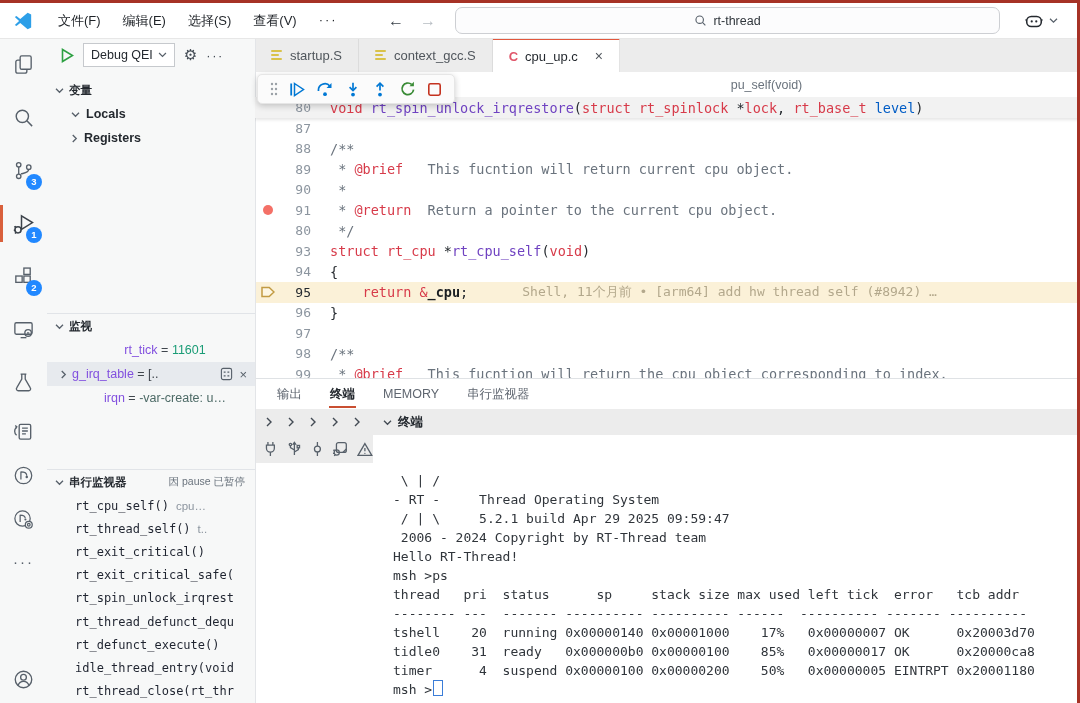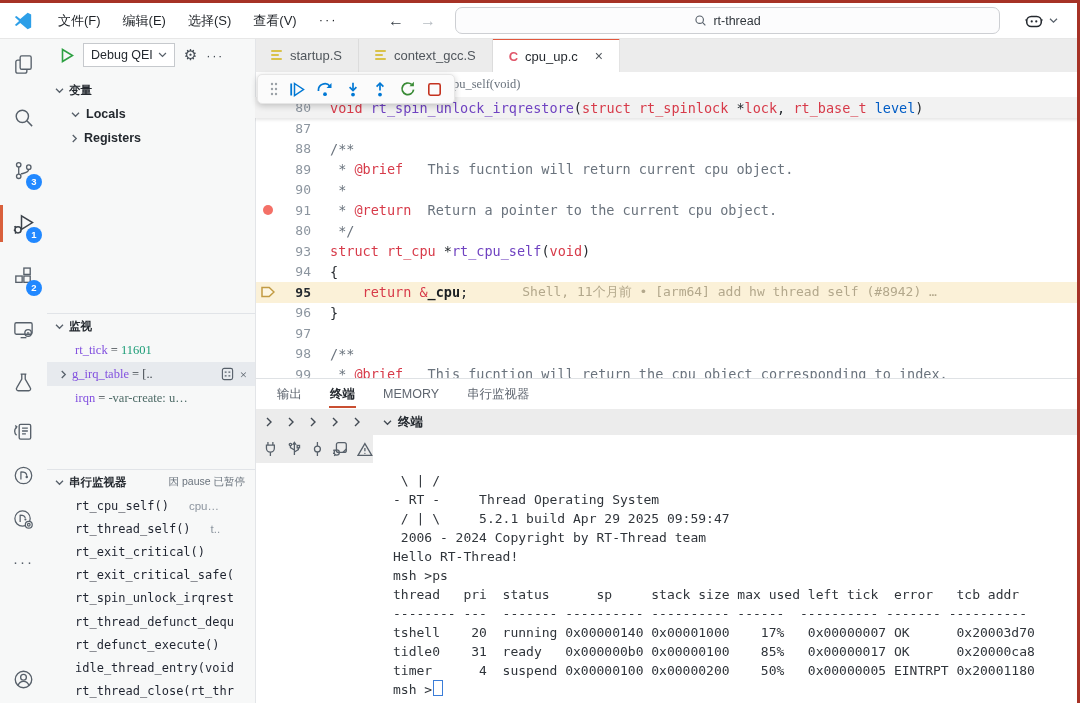--- a/index.html
+++ b/index.html
@@ -1,18 +1,18 @@
 <!DOCTYPE html>
 <html><head>
 <meta charset="utf-8">
 <style>
   html,body{margin:0;padding:0;background:#ddd;}
   .app{position:relative;width:1080px;height:703px;background:#ec4899;overflow:hidden;
        font-family:"Liberation Sans",sans-serif;color:#24292f;-webkit-font-smoothing:antialiased;}
-  .mono{font-family:Liberation Serif, serif;}
+  .mono{font-family:Liberation Sans, sans-serif;justify-content:center;}
   svg{display:block}
   
   .redline-top{position:absolute;left:0;top:0;width:100%;height:3px;background:#a63226;z-index:60}
   .redline-right{position:absolute;right:0;top:0;width:3px;height:100%;background:#a63226;z-index:60}
   
   .titlebar{position:absolute;left:0;top:3px;width:100%;height:35px;background:#fff;border-bottom:1px solid #e7e7e7;display:flex;align-items:center;z-index:5}
   .vslogo{margin-left:13px}
   .menu{display:flex;margin-left:14px;font-size:13px;color:#1f2328}
   .menu>span{padding:4px 11px;border-radius:5px;cursor:default}
   .menu-more{padding:4px 10px;font-size:13px;color:#1f2328;letter-spacing:2px}
@@ -39,21 +39,21 @@
   .tree-row{height:24px;display:flex;align-items:center;gap:6px;padding-left:24px;font-size:12.5px;font-weight:700;color:#24292f}
   .watch-row{height:24px;display:flex;align-items:center;padding-left:28px;font-size:12.5px;white-space:pre}
   .watch-row.sel{background:#e7eaee;padding-left:13px}
   .wname{color:#8250df}.weq{color:#40464d}.wval-num{color:#1a9c76}.wval{color:#4d6a66}
   .watch-actions{margin-left:auto;display:flex;align-items:center;gap:6px;padding-right:8px;color:#57606a}
   .wx{font-size:13px;line-height:1;color:#57606a}
   .divider{height:1px;background:#e1e4e8}
   .spacer1{height:163px;display:flex;align-items:flex-end}
   .spacer2{height:59px;display:flex;align-items:flex-end}
   .frames{height:209px;overflow:hidden}
-  .frame{height:23.2px;display:flex;align-items:center;gap:20px;padding-left:28px;font-size:12.5px;white-space:nowrap}
+  .frame{height:23.2px;display:flex;align-items:center;gap:7px;padding-left:28px;font-size:12.5px;white-space:nowrap}
   .fname{color:#1f2430;font-family:"DejaVu Sans Mono","Liberation Mono",monospace;font-size:12px}
   .fsuffix{color:#8c959f;font-size:11.5px}
   
   .editorpane{position:absolute;left:255px;top:38px;right:0;bottom:0;background:#fff}
   .tabbar{height:34px;background:#ececec;display:flex;align-items:stretch}
   .tab{display:flex;align-items:center;gap:7px;padding:0 16px;font-size:13px;color:#50565c;border-right:1px solid #dcdcdc;position:relative}
   .tab.active{background:#fff;color:#24292f;border-top:2.5px solid #e2573e;border-right:1px solid #e3e3e3}
   .tab .close{margin-left:10px;color:#50565c;font-size:14px}
   .asm-icon{width:12px;height:12px;display:flex;flex-direction:column;justify-content:center;gap:2px}
   .asm-icon i{display:block;height:2px;background:#d9c24a;border-radius:1px}
@@ -62,21 +62,21 @@
   .breadcrumb{height:25px;display:flex;align-items:center;padding-left:198px;font-size:12.5px;color:#6a737d}
   .debug-toolbar{position:absolute;left:2px;top:36px;width:196px;height:28px;background:#fbfbfb;border:1px solid #e6e6e6;border-radius:5px;box-shadow:0 2px 6px rgba(0,0,0,.2);display:flex;align-items:center;justify-content:space-evenly;z-index:20}
   
   .editor{position:absolute;left:0;right:0;top:59px;bottom:325px;overflow:hidden;font-family:"DejaVu Sans Mono","Liberation Mono",monospace;font-size:13.5px;color:#24292e}
   .sticky{height:21px;background:#f2f2f2;box-shadow:0 2px 3px rgba(0,0,0,.10);position:relative;z-index:8}
   .code-line{display:flex;align-items:center;height:20.5px;white-space:pre}
   .sticky .code-line{height:21px}
   .code-line.hl{background:#fbf1d8}
   .g-marker{flex:0 0 26px;display:flex;align-items:center;justify-content:center}
   .g-num{flex:0 0 30px;text-align:right;color:#8c959f;font-size:13px}
-  .code-line.hl .g-num{color:#24292e;font-weight:700}
+  .code-line.hl .g-num{color:#24292e;font-weight:400}
   .g-gap{flex:0 0 19px}
   .bp{width:10px;height:10px;border-radius:50%;background:#f47067}
   .tk-kw{color:#d73a49}.tk-fn{color:#6f42c1}.tk-pm{color:#005cc5}.tk-cm{color:#6a737d}
   .tk-tag{color:#d73a49}.tk-pl{color:#24292e}.tk-va{color:#1b1f23;font-weight:700}
   .blame{margin-left:54px;color:#b3a88c;font-size:13px}
   
   .panel{position:absolute;left:0;right:0;top:340px;bottom:0;background:#fff;border-top:1px solid #dfe2e5}
   .panel-tabs{height:30px;display:flex;align-items:center;gap:26px;padding-left:21px;font-size:12.5px;color:#5f6670}
   .panel-tab{position:relative;padding:7px 1px}
   .panel-tab.active{color:#24292f;font-weight:600}

